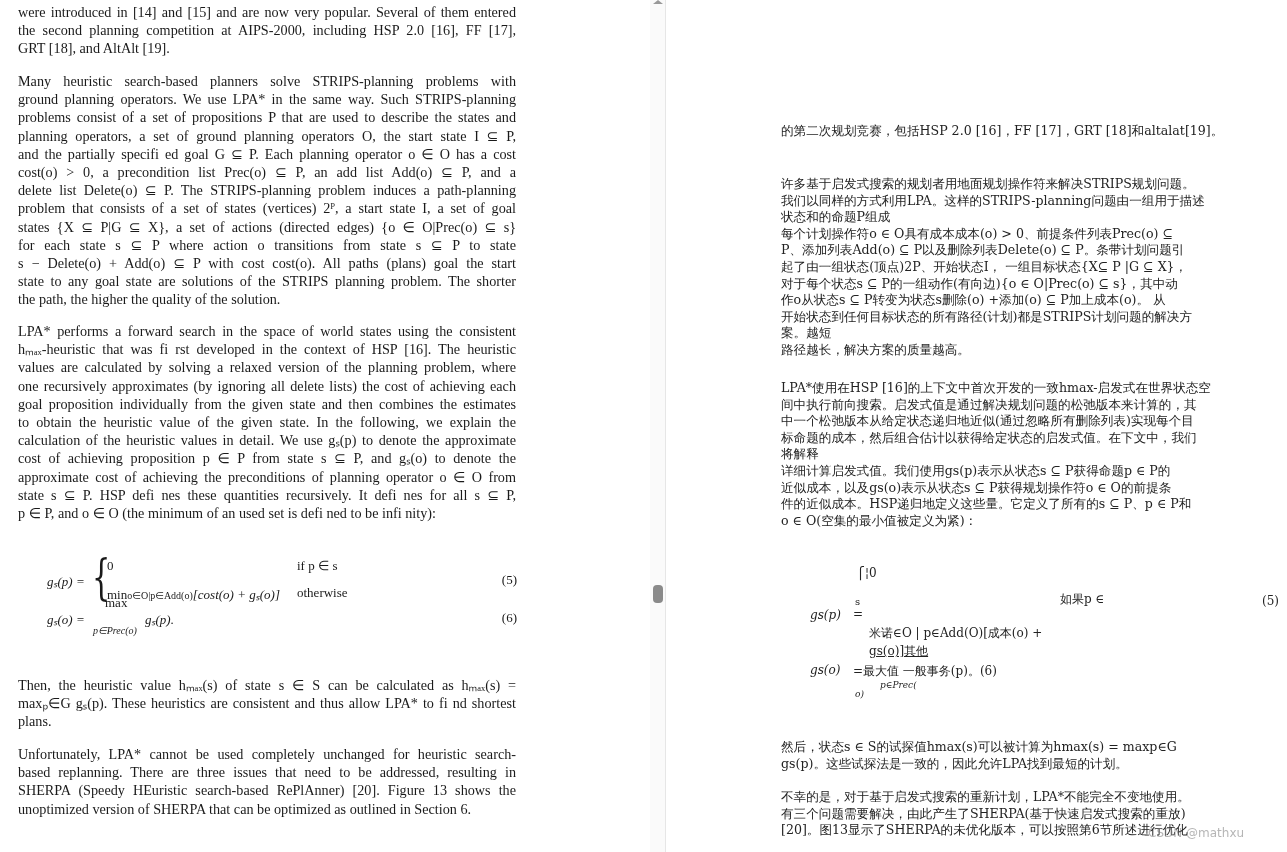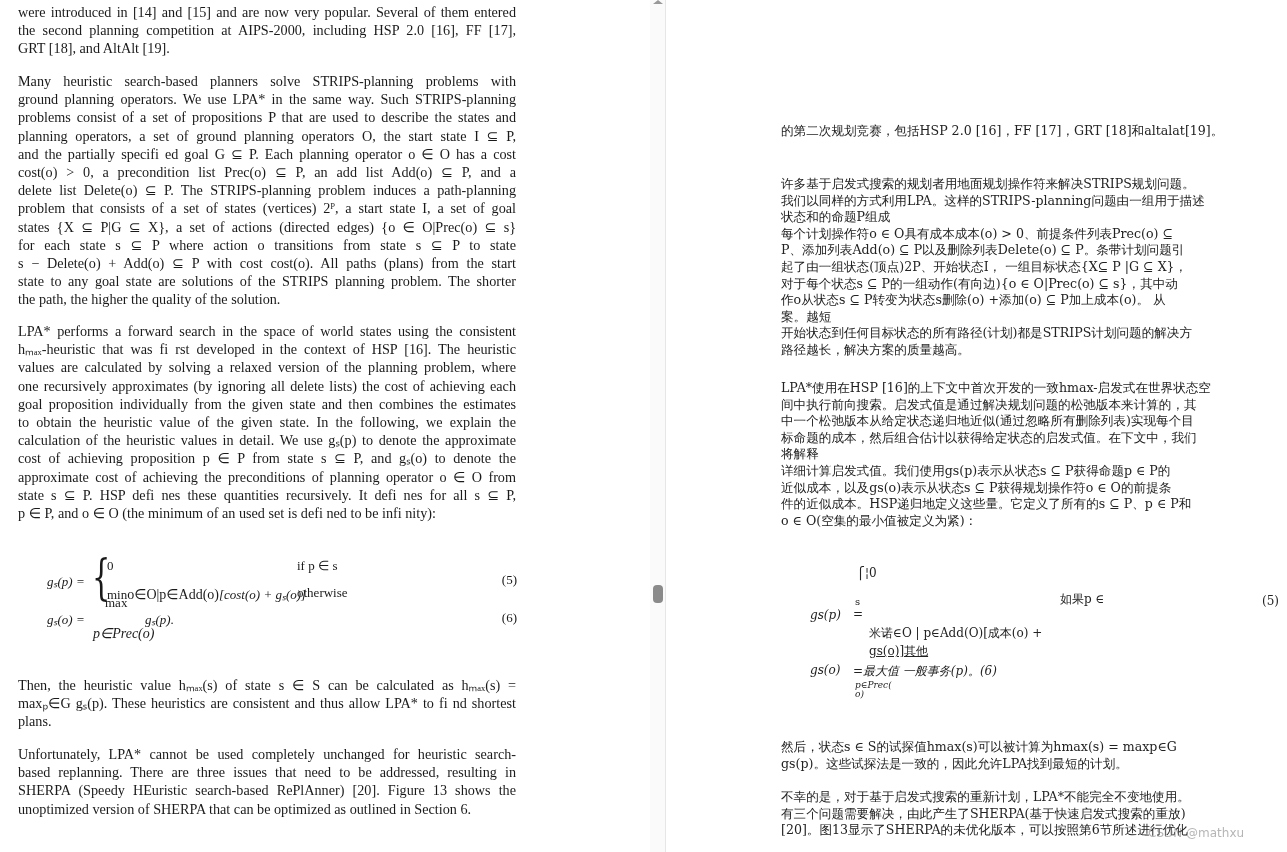--- a/index.html
+++ b/index.html
@@ -16,21 +16,21 @@
 
     
     .en { position: absolute; left: 18px; width: 498px; font-size: 14.2px; line-height: 18.2px; text-align: justify; }
     .en .l { display: block; white-space: nowrap; text-align-last: justify; }
     .en .l.last { text-align-last: left; }
 
     .eq { position: absolute; left: 47px; width: 470px; font-size: 13px; }
     .eq .lhs { position: absolute; font-style: italic; }
     .brace { position: absolute; font-size: 48px; line-height: 48px; font-family: "DejaVu Serif", serif; transform: scaleX(0.6); transform-origin: left; }
     .eqnum { position: absolute; right: 0; font-size: 13px; }
-    .small { font-size: 14px; text-align: center; }
+    .small { font-size: 10px; text-align: center; }
 
     
     .zh { position: absolute; left: 781px; width: 498px; font-family: "DejaVu Serif", serif; font-size: 12.6px; line-height: 16.6px; color: #222; }
     .zh .l { display: block; white-space: nowrap; }
     .zh-eq { position: absolute; font-family: "DejaVu Serif", serif; font-size: 12px; color: #222; white-space: nowrap; }
     .watermark { position: absolute; left: 1148px; top: 826px; font-family: "DejaVu Sans", sans-serif; font-size: 12px; color: rgba(120,120,120,0.55); white-space: nowrap; }
   </style>
 </head>
 <body>
 
@@ -45,21 +45,21 @@
     <span class="l">Many heuristic search-based planners solve STRIPS-planning problems with</span>
     <span class="l">ground planning operators. We use LPA* in the same way. Such STRIPS-planning</span>
     <span class="l">problems consist of a set of propositions P that are used to describe the states and</span>
     <span class="l">planning operators, a set of ground planning operators O, the start state I ⊆ P,</span>
     <span class="l">and the partially specifi ed goal G ⊆ P. Each planning operator o ∈ O has a cost</span>
     <span class="l">cost(o) &gt; 0, a precondition list Prec(o) ⊆ P, an add list Add(o) ⊆ P, and a</span>
     <span class="l">delete list Delete(o) ⊆ P. The STRIPS-planning problem induces a path-planning</span>
     <span class="l">problem that consists of a set of states (vertices) 2ᴾ, a start state I, a set of goal</span>
     <span class="l">states {X ⊆ P|G ⊆ X}, a set of actions (directed edges) {o ∈ O|Prec(o) ⊆ s}</span>
     <span class="l">for each state s ⊆ P where action o transitions from state s ⊆ P to state</span>
-    <span class="l">s − Delete(o) + Add(o) ⊆ P with cost cost(o). All paths (plans) from the start</span>
+    <span class="l">s − Delete(o) + Add(o) ⊆ P with cost cost(o). All paths (plans) goal the start</span>
     <span class="l">state to any goal state are solutions of the STRIPS planning problem. The shorter</span>
     <span class="l last">the path, the higher the quality of the solution.</span>
   </div>
 
   <div class="en" style="top:322px">
     <span class="l">LPA* performs a forward search in the space of world states using the consistent</span>
     <span class="l">hₘₐₓ-heuristic that was fi rst developed in the context of HSP [16]. The heuristic</span>
     <span class="l">values are calculated by solving a relaxed version of the planning problem, where</span>
     <span class="l">one recursively approximates (by ignoring all delete lists) the cost of achieving each</span>
     <span class="l">goal proposition individually from the given state and then combines the estimates</span>
@@ -116,22 +116,22 @@
 
 <div class="zh" style="top:176px">
   <span class="l">许多基于启发式搜索的规划者用地面规划操作符来解决STRIPS规划问题。</span>
   <span class="l">我们以同样的方式利用LPA。这样的STRIPS-planning问题由一组用于描述</span>
   <span class="l">状态和的命题P组成</span>
   <span class="l">每个计划操作符o ∈ O具有成本成本(o) &gt; 0、前提条件列表Prec(o) ⊆</span>
   <span class="l">P、添加列表Add(o) ⊆ P以及删除列表Delete(o) ⊆ P。条带计划问题引</span>
   <span class="l">起了由一组状态(顶点)2P、开始状态I， 一组目标状态{X⊆ P |G ⊆ X}，</span>
   <span class="l">对于每个状态s ⊆ P的一组动作(有向边){o ∈ O|Prec(o) ⊆ s}，其中动</span>
   <span class="l">作o从状态s ⊆ P转变为状态s删除(o) +添加(o) ⊆ P加上成本(o)。 从</span>
+  <span class="l">开始状态到任何目标状态的所有路径(计划)都是STRIPS计划问题的解决方</span>
   <span class="l">案。越短</span>
-  <span class="l">开始状态到任何目标状态的所有路径(计划)都是STRIPS计划问题的解决方</span>
   <span class="l">路径越长，解决方案的质量越高。</span>
 </div>
 
 <div class="zh" style="top:380px">
   <span class="l">LPA*使用在HSP [16]的上下文中首次开发的一致hmax-启发式在世界状态空</span>
   <span class="l">间中执行前向搜索。启发式值是通过解决规划问题的松弛版本来计算的，其</span>
   <span class="l">中一个松弛版本从给定状态递归地近似(通过忽略所有删除列表)实现每个目</span>
   <span class="l">标命题的成本，然后组合估计以获得给定状态的启发式值。在下文中，我们</span>
   <span class="l">将解释</span>
   <span class="l">详细计算启发式值。我们使用gs(p)表示从状态s ⊆ P获得命题p ∈ P的</span>
@@ -142,22 +142,22 @@
 
 <span class="zh-eq" style="left:856px; top:566px;">⎧¦0</span>
 <span class="zh-eq" style="left:1060px; top:575px;margin-top:16px;">如果p ∈</span>
 <span class="zh-eq" style="left:855px; top:596px; font-size:10px;">s</span>
 <span class="zh-eq" style="left:1262px; top:594px;">(5)</span>
 <span class="zh-eq" style="left:810px; top:608px; font-style:italic;">gs(p)</span>
 <span class="zh-eq" style="left:853px; top:607px;">=</span>
 <span class="zh-eq" style="left:869px; top:625px;">米诺∈O | p∈Add(O)[成本(o) +</span>
 <span class="zh-eq" style="left:869px; top:643px;text-decoration:underline;">gs(o)]其他</span>
 <span class="zh-eq" style="left:810px; top:663px; font-style:italic;">gs(o)</span>
-<span class="zh-eq" style="left:853px; top:663px; font-style:italic;">=最大值 一般事务(p)。(6)</span>
-<span class="zh-eq" style="left:855px; top:680px; font-size:9px; font-style:italic;">p∈Prec(</span>
+<span class="zh-eq" style="left:853px; top:663px; ">=最大值 一般事务(p)。(6)</span>
+<span class="zh-eq" style="left:880px; top:680px; font-size:9px; font-style:italic;">p∈Prec(</span>
 <span class="zh-eq" style="left:855px; top:689px; font-size:9px; font-style:italic;">o)</span>
 
 <div class="zh" style="top:739px">
   <span class="l">然后，状态s ∈ S的试探值hmax(s)可以被计算为hmax(s) = maxp∈G</span>
   <span class="l">gs(p)。这些试探法是一致的，因此允许LPA找到最短的计划。</span>
 </div>
 
 <div class="zh" style="top:789px">
   <span class="l">不幸的是，对于基于启发式搜索的重新计划，LPA*不能完全不变地使用。</span>
   <span class="l">有三个问题需要解决，由此产生了SHERPA(基于快速启发式搜索的重放)</span>

